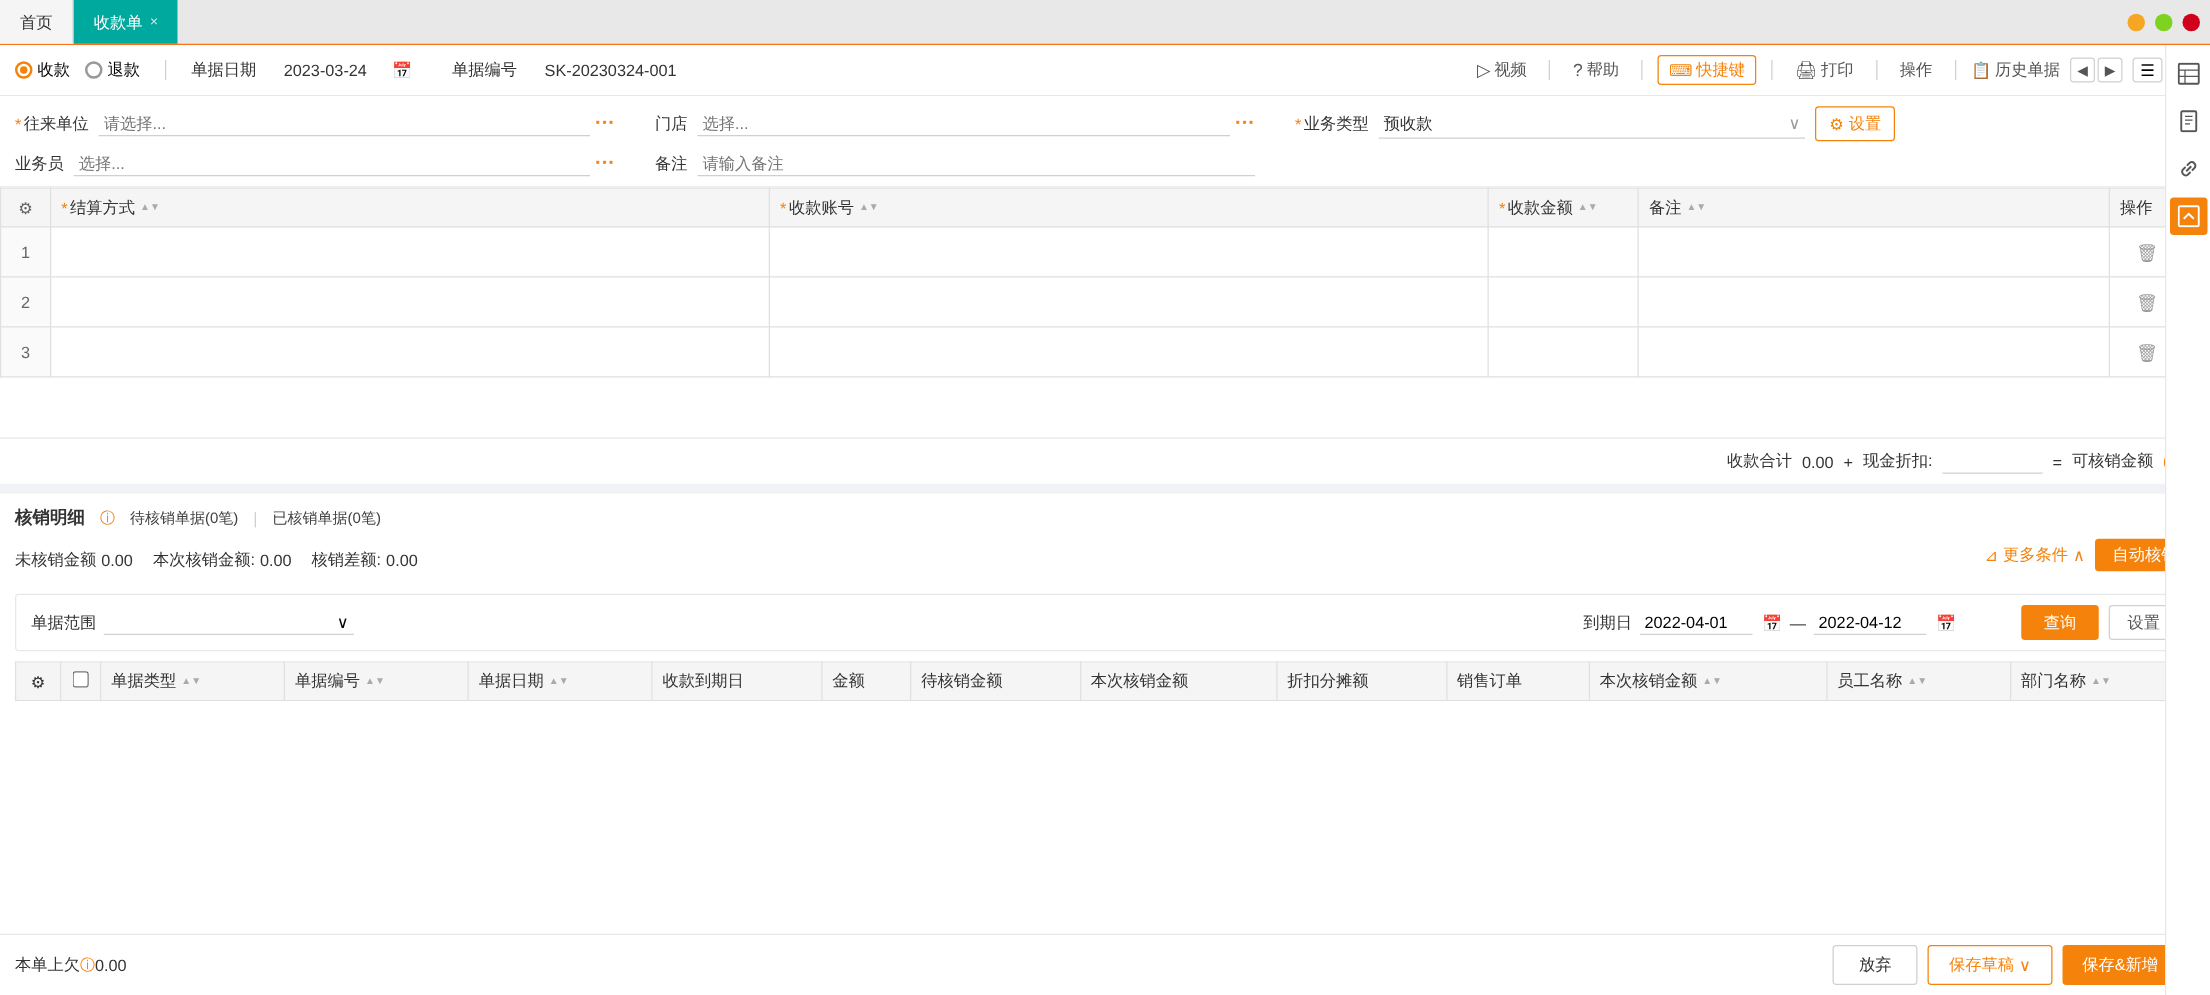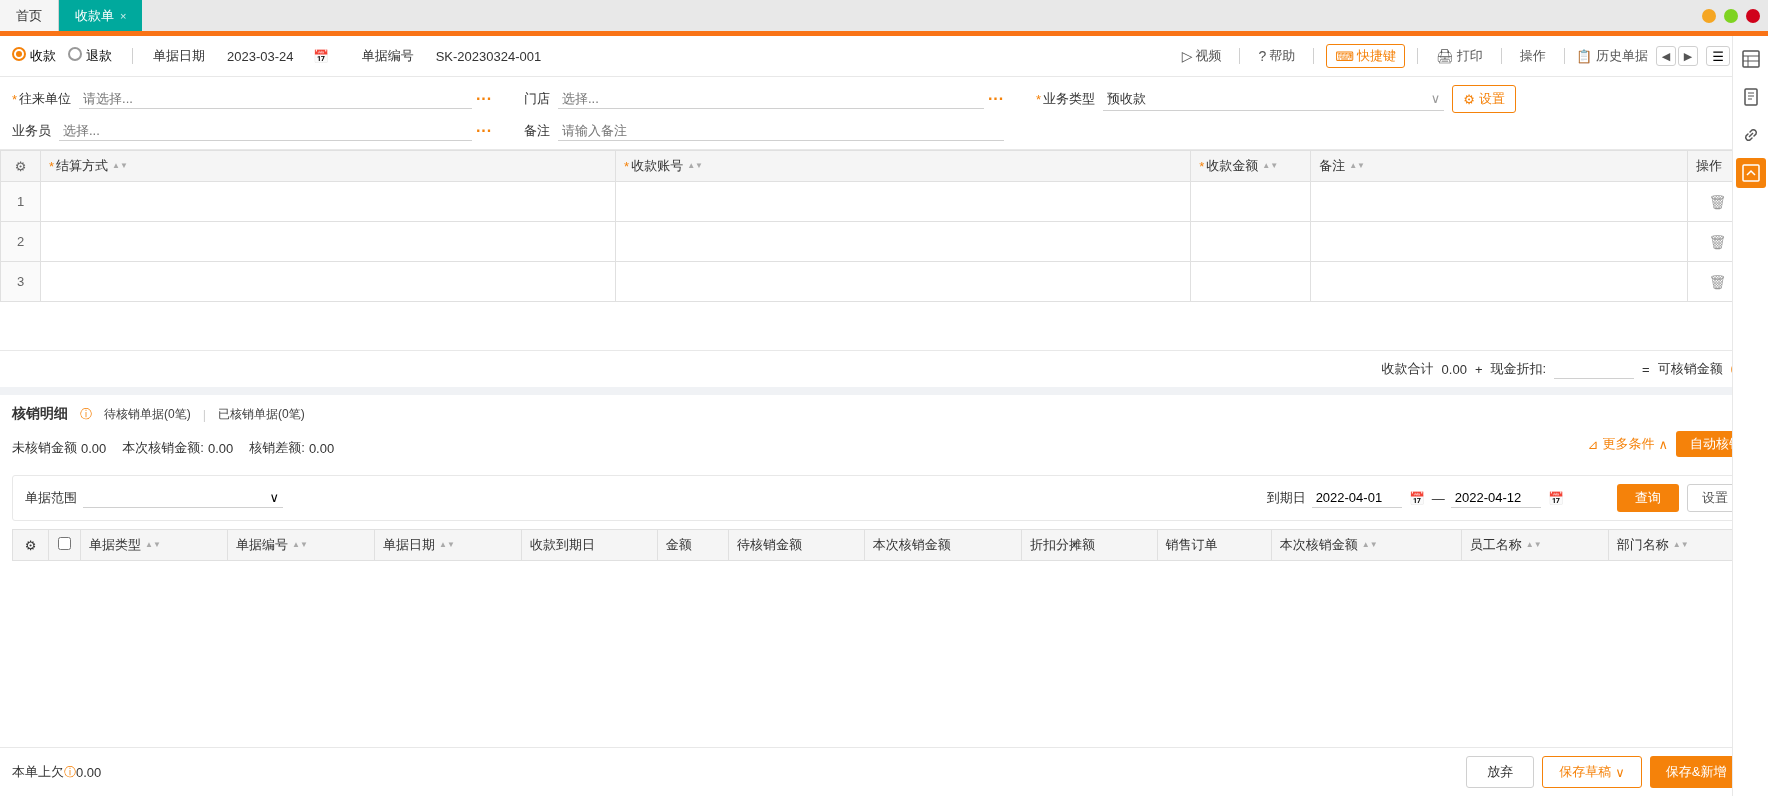--- a/index.html
+++ b/index.html
@@ -1,21 +1,21 @@
 <!DOCTYPE html>
 <html><head>
   <meta charset="utf-8">
   <style>
     * { box-sizing: border-box; margin: 0; padding: 0; font-family: 'Microsoft YaHei', Arial, sans-serif; font-size: 13px; }
     body { background: #f0f2f5; width: 1768px; min-height: 796px; overflow: hidden; }
 
     
     .tab-bar {
       display: flex; align-items: center; background: #e8e8e8; height: 36px;
-      border-bottom: 5px solid #f97316;
+      border-bottom: 1px solid #f97316;
     }
     .tab-home {
       padding: 0 16px; height: 100%; display: flex; align-items: center;
       background: #f5f5f5; color: #333; cursor: pointer; border-right: 1px solid #d0d0d0;
     }
     .tab-active {
       padding: 0 16px; height: 100%; display: flex; align-items: center;
       background: #00a99d; color: #fff; cursor: pointer;
     }
     .tab-close {
@@ -31,21 +31,21 @@
 
     
     .main-container { background: #fff; margin: 0; height: calc(796px - 36px); overflow: hidden; display: flex; flex-direction: column; }
 
     
     .toolbar {
       display: flex; align-items: center; padding: 8px 12px; border-bottom: 1px solid #e8e8e8;
       gap: 16px; background: #fff;
     }
     .radio-group { display: flex; align-items: center; gap: 12px; }
-    .radio-item { display: flex; gap: 4px; cursor: pointer; }
+    .radio-item { display: flex; align-items: center; gap: 4px; cursor: pointer; }
     .radio-circle {
       width: 14px; height: 14px; border-radius: 50%; border: 2px solid #f5820a;
       display: flex; align-items: center; justify-content: center;
     }
     .radio-dot { width: 6px; height: 6px; border-radius: 50%; background: #f5820a; }
     .radio-circle.empty { border-color: #999; }
     .doc-date-label { color: #333; }
     .doc-date-value { color: #333; font-weight: normal; }
     .cal-icon { color: #f5820a; cursor: pointer; margin-left: 4px; }
     .doc-num-label { color: #333; margin-left: 16px; }

